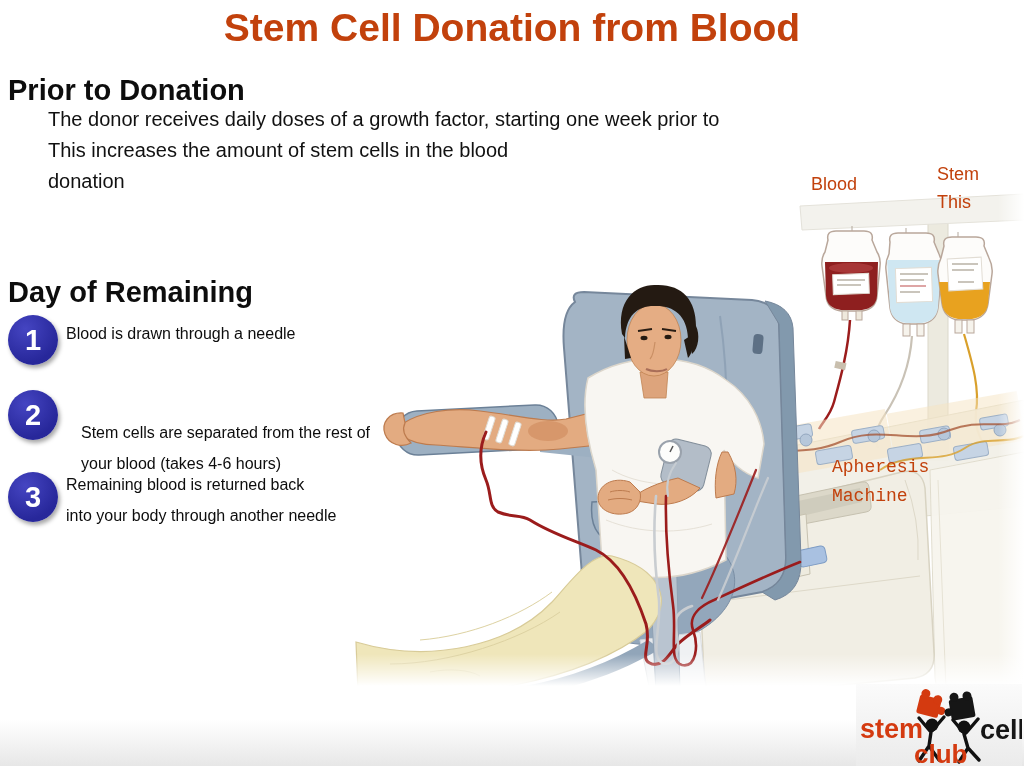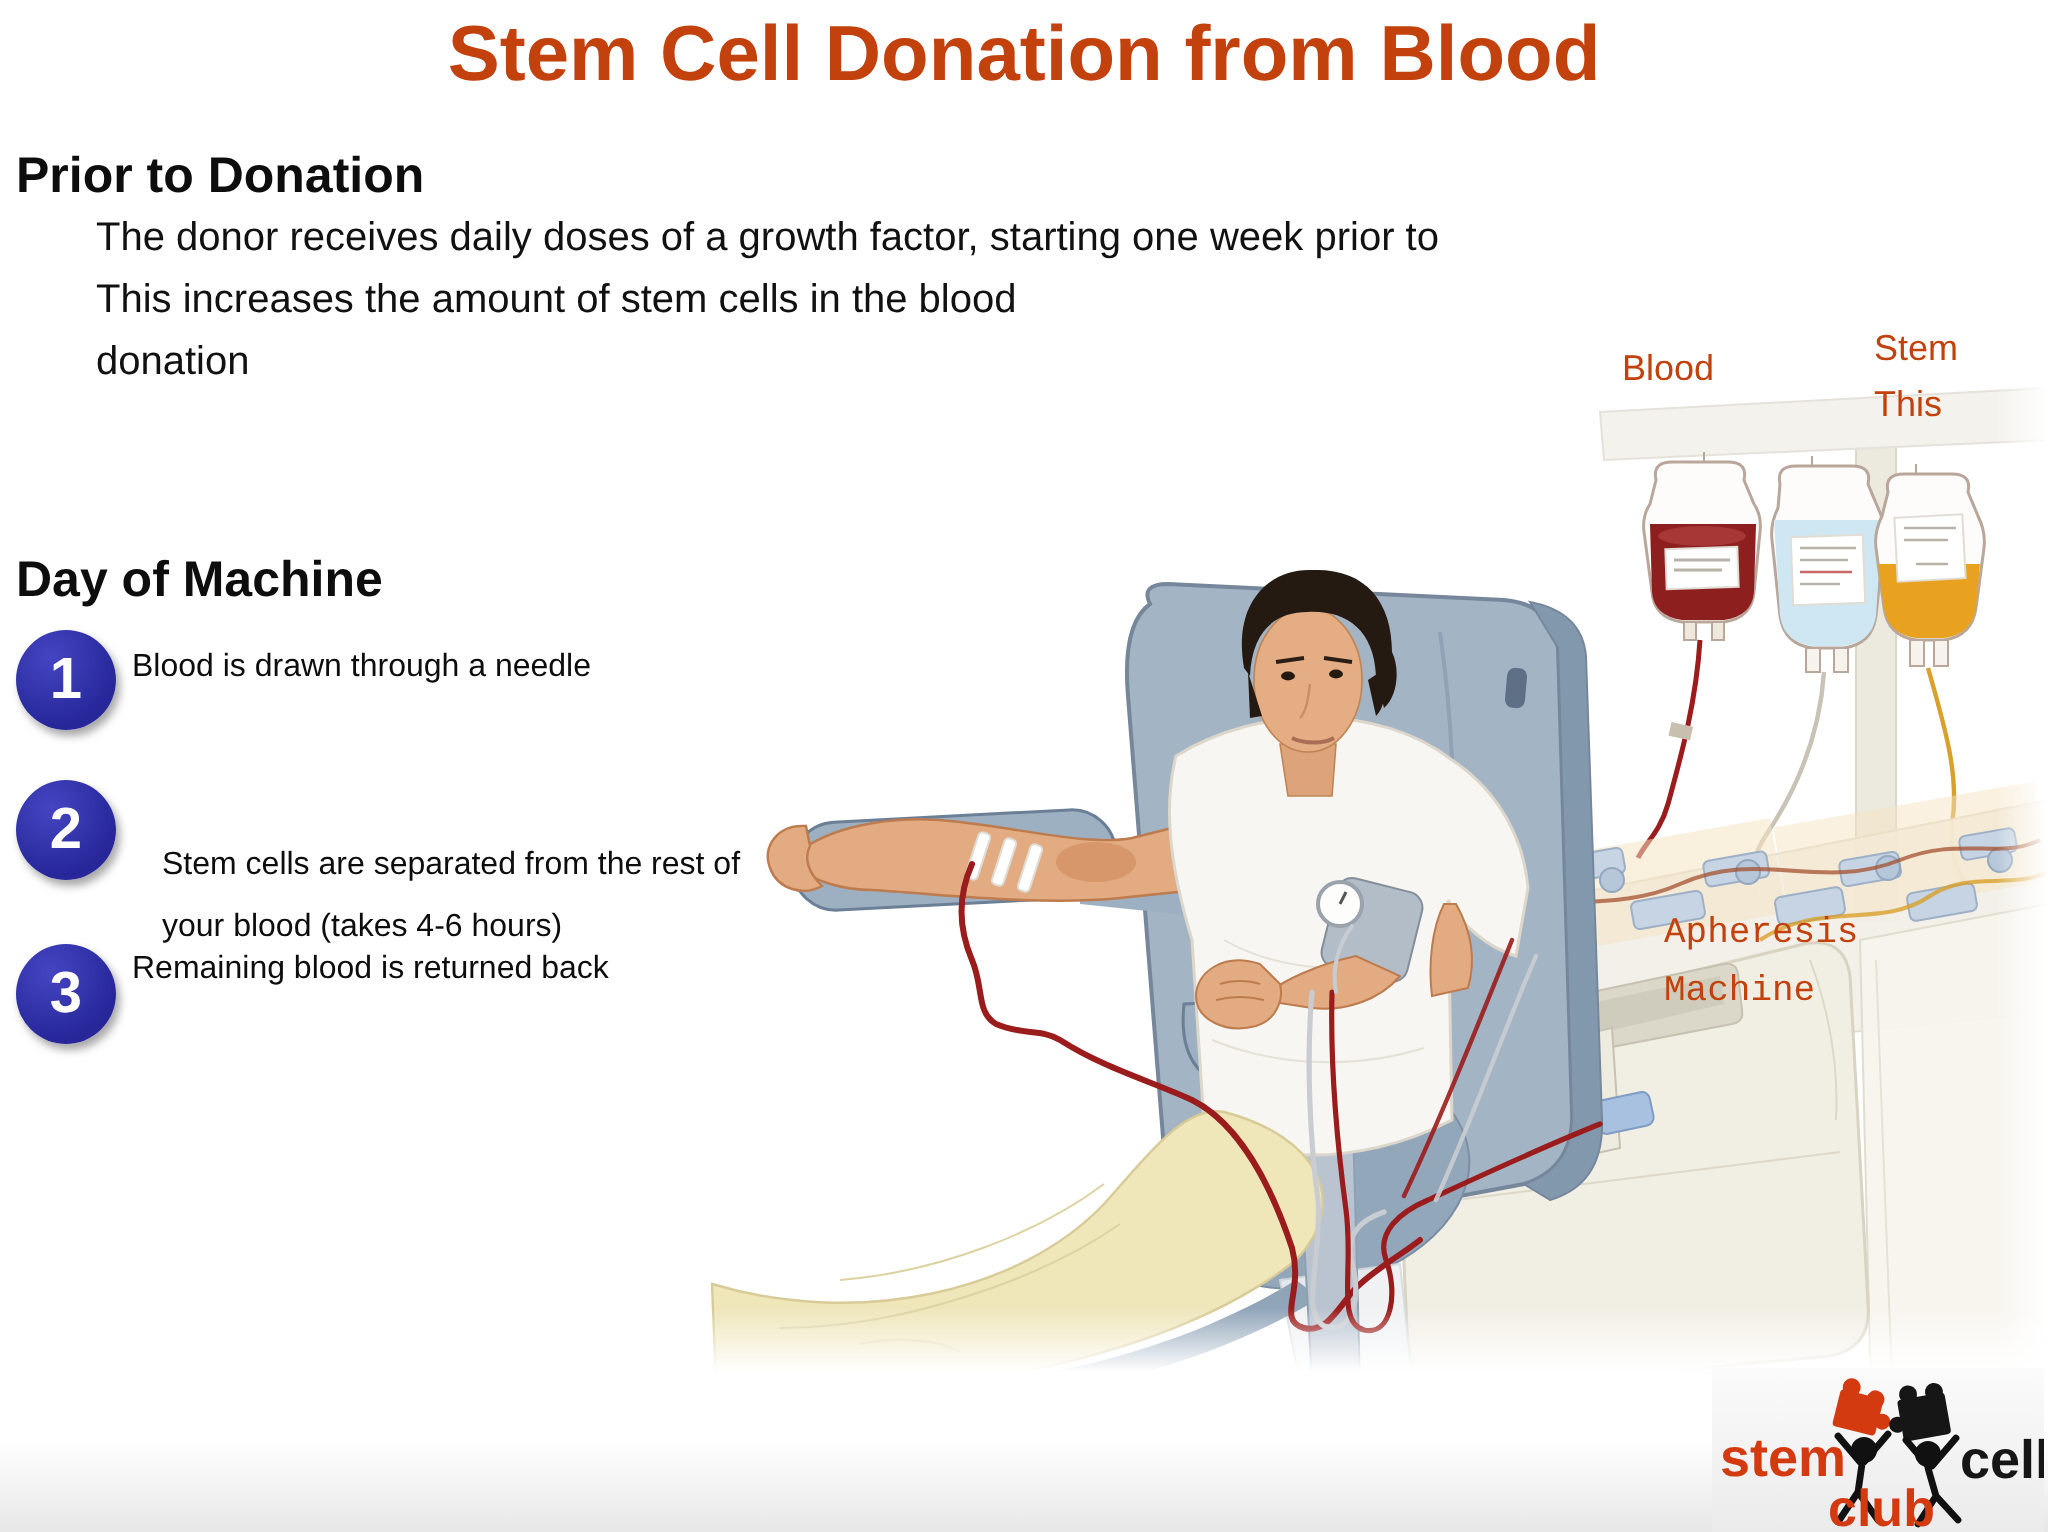--- a/index.html
+++ b/index.html
@@ -5,21 +5,21 @@
   html,body{margin:0;padding:0;background:#ffffff;}
   .slide{
     position:relative;width:1024px;height:766px;background:#ffffff;overflow:hidden;
     font-family:"Liberation Sans",sans-serif;color:#111111;
   }
   .abs{position:absolute;}
   .title{
     top:6px;left:0;width:1024px;text-align:center;
     font-size:39px;font-weight:bold;color:#c2410c;
   }
-  .section-heading{font-size:25px;font-weight:bold;color:#0d0d0d;}
+  .section-heading{font-size:29px;font-weight:bold;color:#0d0d0d;}
   .prior-heading{left:8px;top:74px;}
   .prior-lines{left:48px;top:104px;font-size:20px;line-height:31px;}
   .day-heading{left:8px;top:276px;}
   .badge{
     width:50px;height:50px;border-radius:50%;
     background:radial-gradient(circle at 35% 28%, #4545c2, var(--step-badge,#27279a) 70%);
     box-shadow:2px 3px 4px rgba(0,0,0,0.35);
     color:#ffffff;font-size:29px;font-weight:bold;
     display:flex;align-items:center;justify-content:center;
   }
@@ -47,21 +47,21 @@
 
   <div class="abs title">Stem Cell Donation from Blood</div>
 
   <div class="abs section-heading prior-heading">Prior to Donation</div>
   <div class="abs prior-lines">
     <div>The donor receives daily doses of a growth factor, starting one week prior to</div>
     <div>This increases the amount of stem cells in the blood</div>
     <div>donation</div>
   </div>
 
-  <div class="abs section-heading day-heading">Day of Machine</div>
+  <div class="abs section-heading day-heading">Day of Remaining</div>
 
   <div class="abs badge badge-1">
     <span>1</span>
   </div>
   <div class="abs step-text step-text-1">
     <div>Blood is drawn through a needle</div>
   </div>
 
   <div class="abs badge badge-2">
     <span>2</span>
@@ -69,20 +69,21 @@
   <div class="abs step-text step-text-2">
     <div>Stem cells are separated from the rest of</div>
     <div>your blood (takes 4-6 hours)</div>
   </div>
 
   <div class="abs badge badge-3">
     <span>3</span>
   </div>
   <div class="abs step-text step-text-3">
     <div>Remaining blood is returned back</div>
+    <div>into your body through another needle</div>
   </div>
 
   <svg class="abs illustration" viewBox="340 158 684 528" width="684" height="528" xmlns="http://www.w3.org/2000/svg">
     <defs>
       <linearGradient id="fadeR" x1="0" y1="0" x2="1" y2="0">
         <stop offset="0" stop-color="#ffffff" stop-opacity="0"></stop>
         <stop offset="1" stop-color="#ffffff" stop-opacity="1"></stop>
       </linearGradient>
       <linearGradient id="fadeB" x1="0" y1="0" x2="0" y2="1">
         <stop offset="0" stop-color="#ffffff" stop-opacity="0"></stop>

